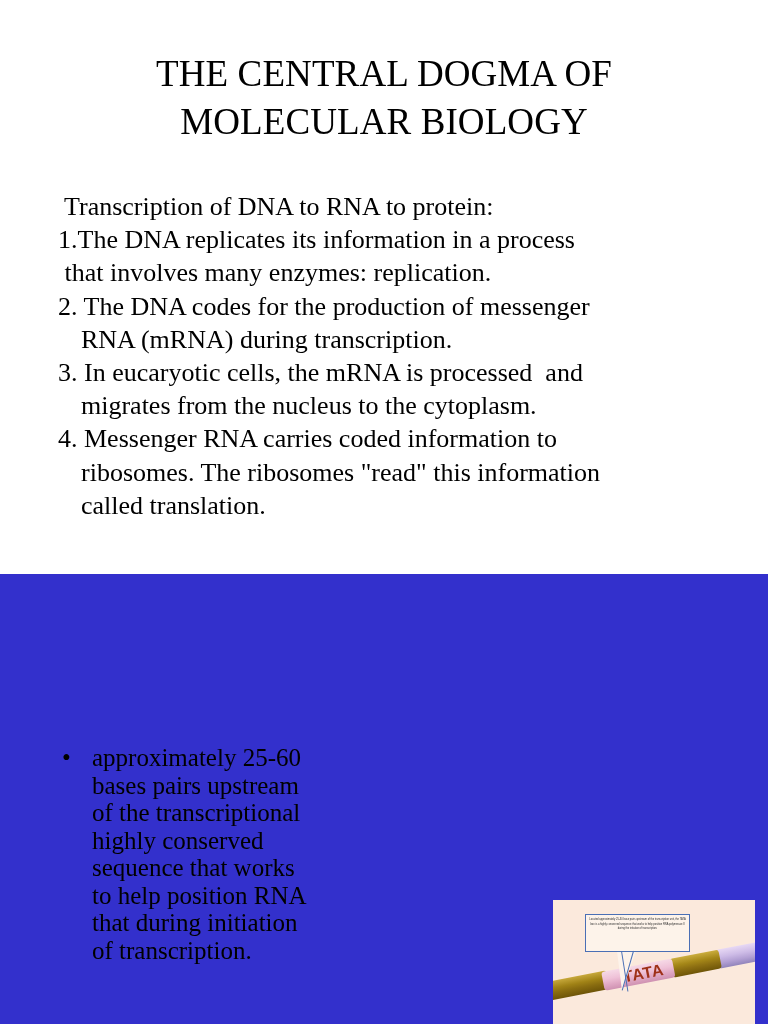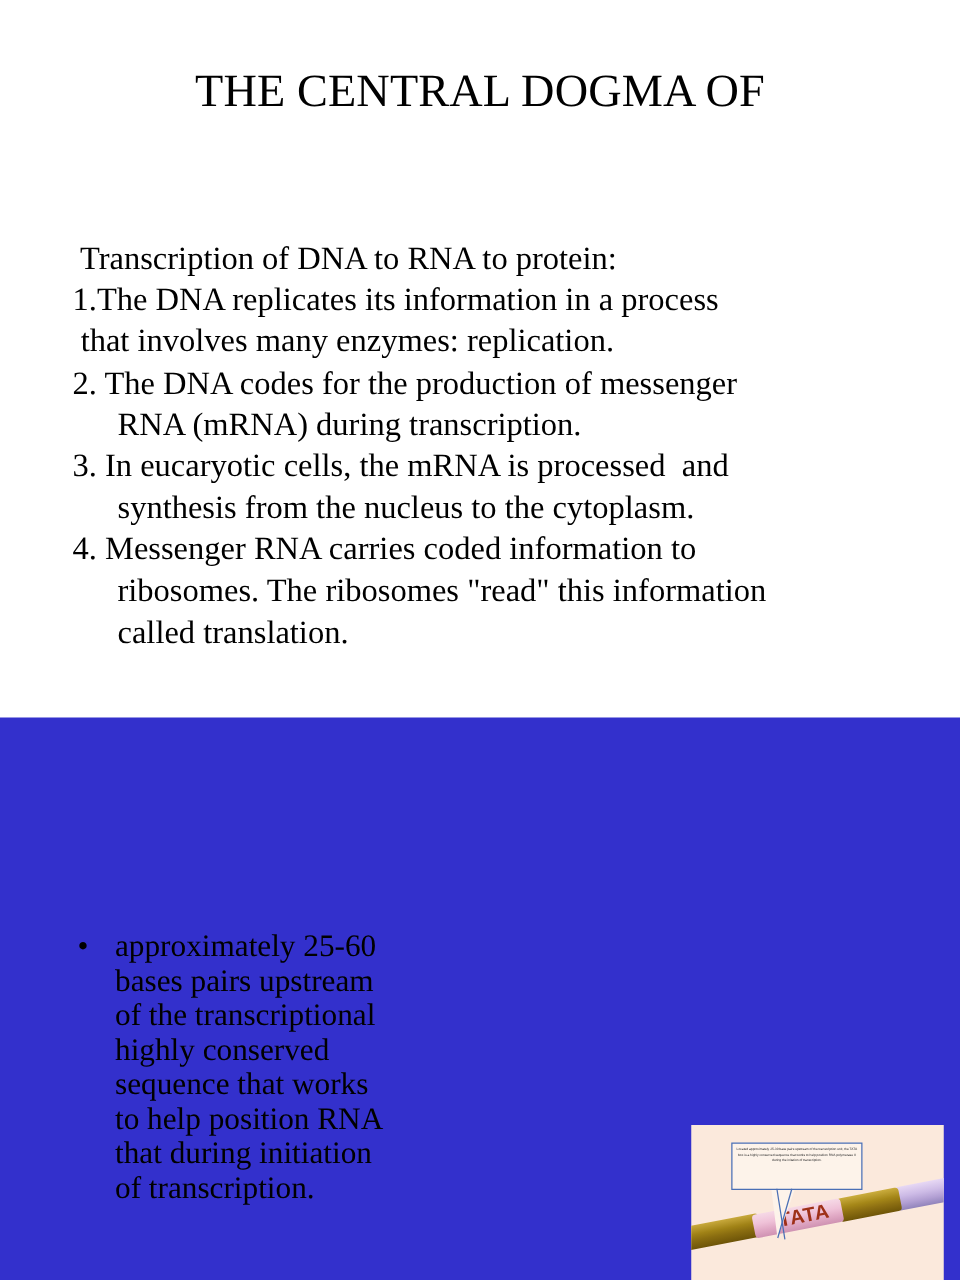--- a/index.html
+++ b/index.html
@@ -51,21 +51,21 @@
     font-size: 26px;
     line-height: 33.2px;
   }
 
   .body-line {
     white-space: pre;
     display: block;
   }
   .indent-0 { margin-left: 6px; margin-top: 28px; }
   .indent-1 { margin-left: 0; }
-  .indent-2 { margin-left: 36px; }
+  .indent-2 { margin-left: 23px; }
 
   
   #slide-blue {
     position: absolute;
     left: 0;
     top: 574px;
     width: 768px;
     height: 450px;
     background: #3330cc;
     overflow: hidden;
@@ -223,30 +223,31 @@
     z-index: 6;
   }
 </style>
 </head>
 <body>
 
 <div id="slide-white">
 
   <div id="slide-title">
     <span class="title-line">THE CENTRAL DOGMA OF</span>
+    <span class="title-line">MOLECULAR BIOLOGY</span>
   </div>
 
   <div id="white-body">
     <span class="body-line indent-0">Transcription of DNA to RNA to protein:</span>
     <span class="body-line indent-1">1.The DNA replicates its information in a process</span>
     <span class="body-line indent-1"> that involves many enzymes: replication.</span>
     <span class="body-line indent-1">2. The DNA codes for the production of messenger</span>
     <span class="body-line indent-2">RNA (mRNA) during transcription.</span>
     <span class="body-line indent-1">3. In eucaryotic cells, the mRNA is processed  and</span>
-    <span class="body-line indent-2">synthesis from the nucleus to the cytoplasm.</span>
+    <span class="body-line indent-2">migrates from the nucleus to the cytoplasm.</span>
     <span class="body-line indent-1">4. Messenger RNA carries coded information to</span>
     <span class="body-line indent-2">ribosomes. The ribosomes "read" this information</span>
     <span class="body-line indent-2">called translation.</span>
   </div>
 
 </div>
 
 <div id="slide-blue">
 
   <div id="blue-bullet-block">

